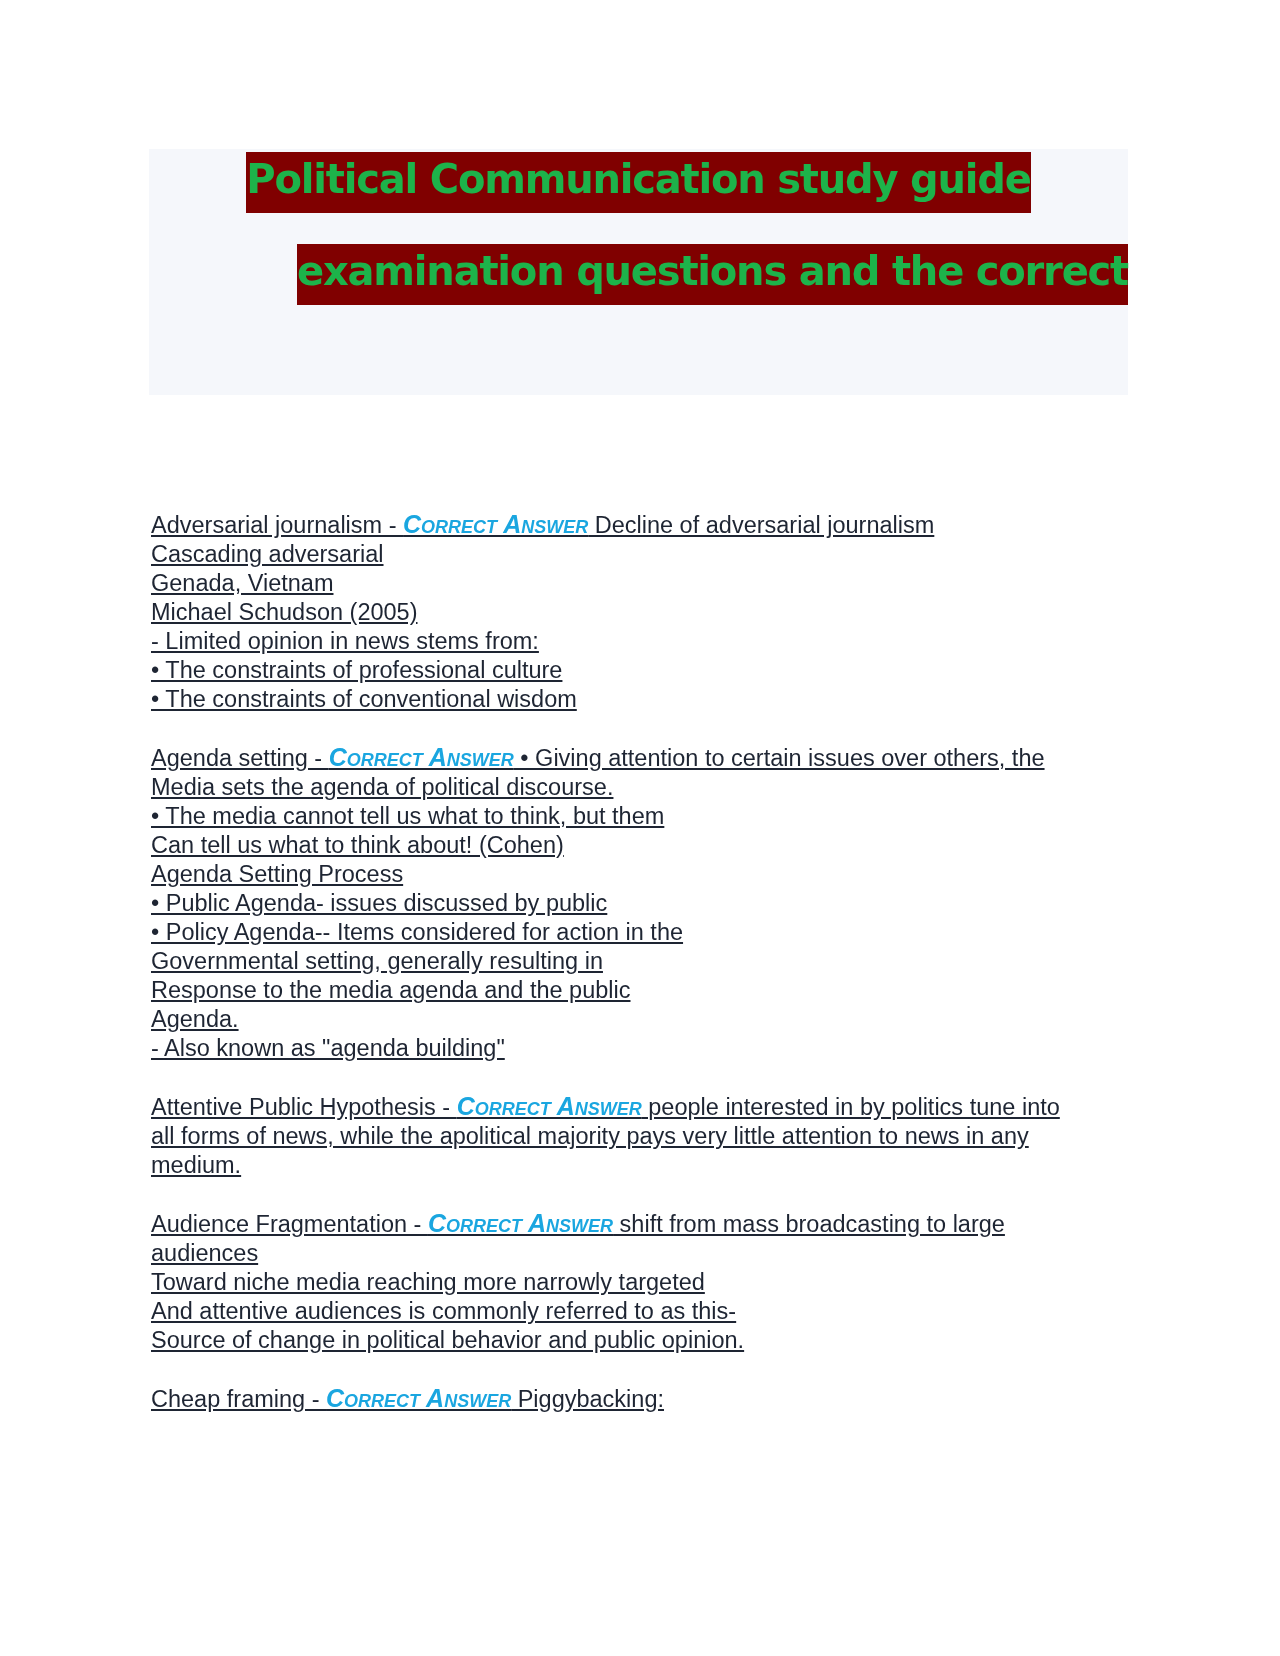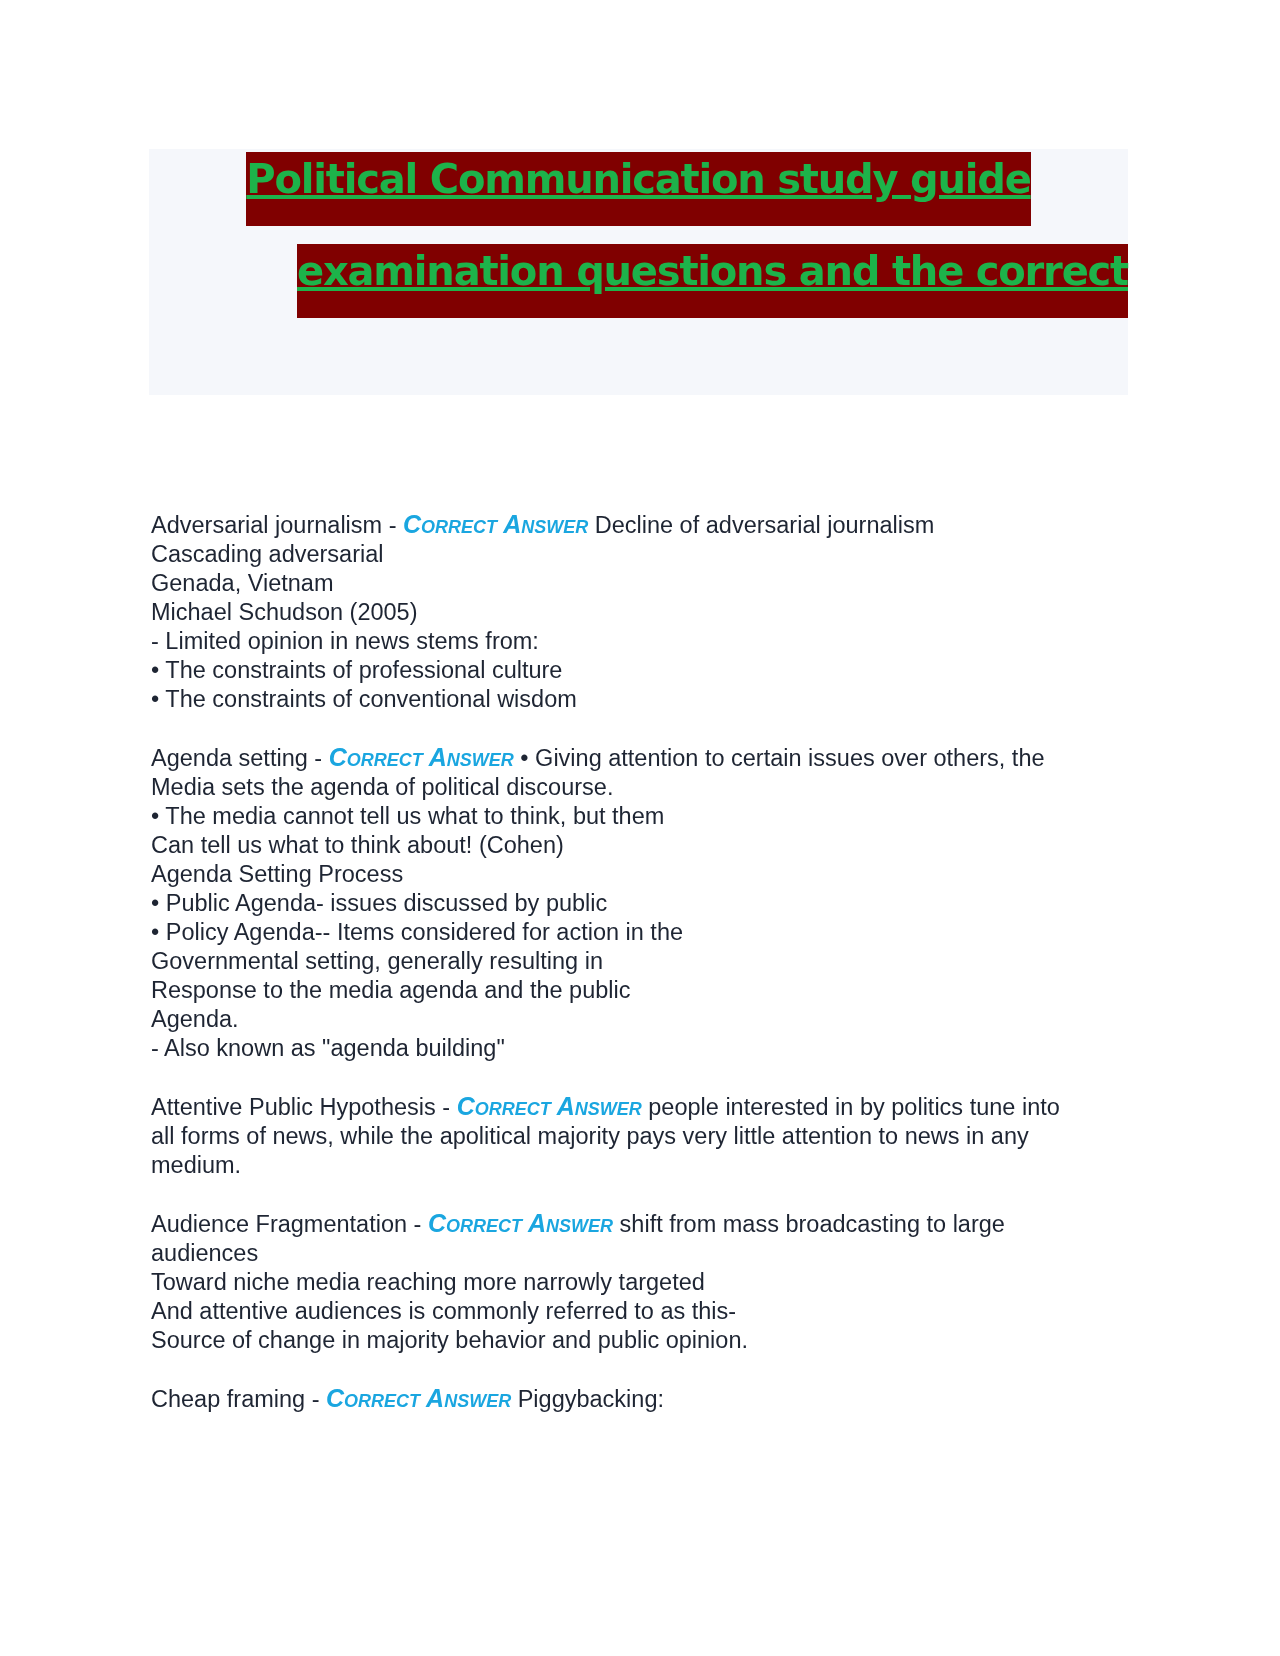--- a/index.html
+++ b/index.html
@@ -6,30 +6,30 @@
   body { width: 1280px; height: 1656px; position: relative; overflow: hidden; }
   .title-box {
     position: absolute; left: 149px; top: 149px; width: 979px; height: 246px;
     background: #f5f7fb;
   }
   .title-line {
     position: absolute; left: 0; width: 100%; text-align: center;
     font-family: "DejaVu Sans", sans-serif; font-weight: bold;
     font-size: 40px; letter-spacing: -1.2px; color: #1db34a;
   }
-  .title-line span { background: #800000; padding: 4px 0 24px 0; line-height: 60px; text-decoration: underline; }
+  .title-line span { background: #800000; padding: 4px 0 11px 0; line-height: 60px; }
   .t1 { top: 0px; }
   .t2 { top: 92px; text-align: right; }
   .t3 { top: 184px; }
   .content {
     position: absolute; left: 151px; top: 510px; width: 980px;
     font-family: "Liberation Sans", sans-serif; font-size: 23.5px; line-height: 29px;
     color: #1e2533;
   }
-  .entry { margin-bottom: 29px; }
+  .entry { margin-bottom: 29px; text-decoration: underline; }
   .line { white-space: nowrap; }
   .ca {
     color: #1aa6e0; font-weight: bold; font-style: italic;
     font-variant: small-caps; font-size: 25px;
   }
 </style>
 </head>
 <body>
 
 <div class="title-box">
@@ -67,20 +67,20 @@
     <div class="line"><span>Attentive Public Hypothesis - </span><span class="ca">Correct Answer</span><span> people interested in by politics tune into</span></div>
     <div class="line">all forms of news, while the apolitical majority pays very little attention to news in any</div>
     <div class="line">medium.</div>
   </div>
 
   <div class="entry">
     <div class="line"><span>Audience Fragmentation - </span><span class="ca">Correct Answer</span><span> shift from mass broadcasting to large</span></div>
     <div class="line">audiences</div>
     <div class="line">Toward niche media reaching more narrowly targeted</div>
     <div class="line">And attentive audiences is commonly referred to as this-</div>
-    <div class="line">Source of change in majority behavior and public opinion.</div>
+    <div class="line">Source of change in political behavior and public opinion.</div>
   </div>
 
   <div class="entry">
     <div class="line"><span>Cheap framing - </span><span class="ca">Correct Answer</span><span> Piggybacking:</span></div>
   </div>
 
 </div>
 
 </body></html>

